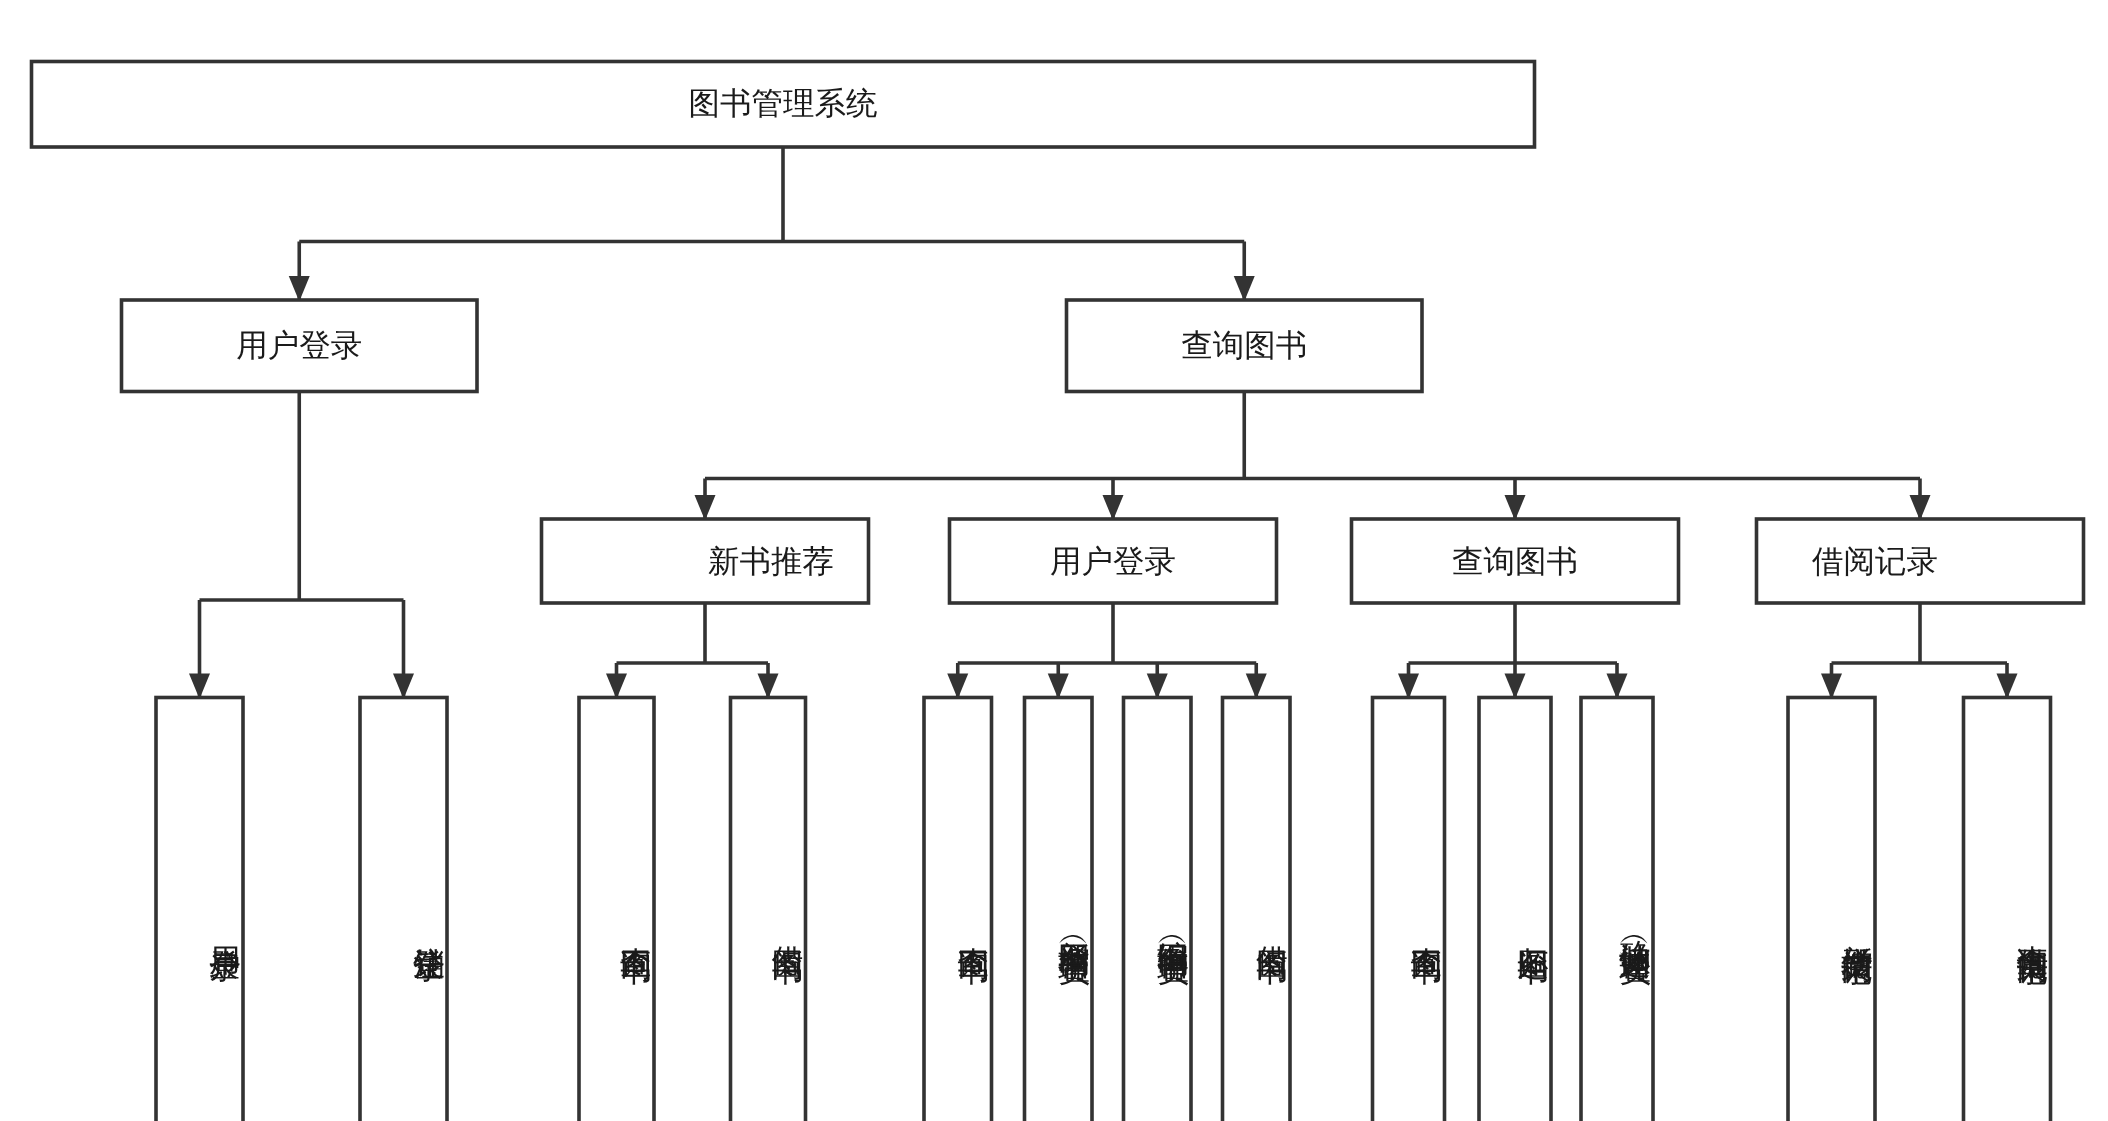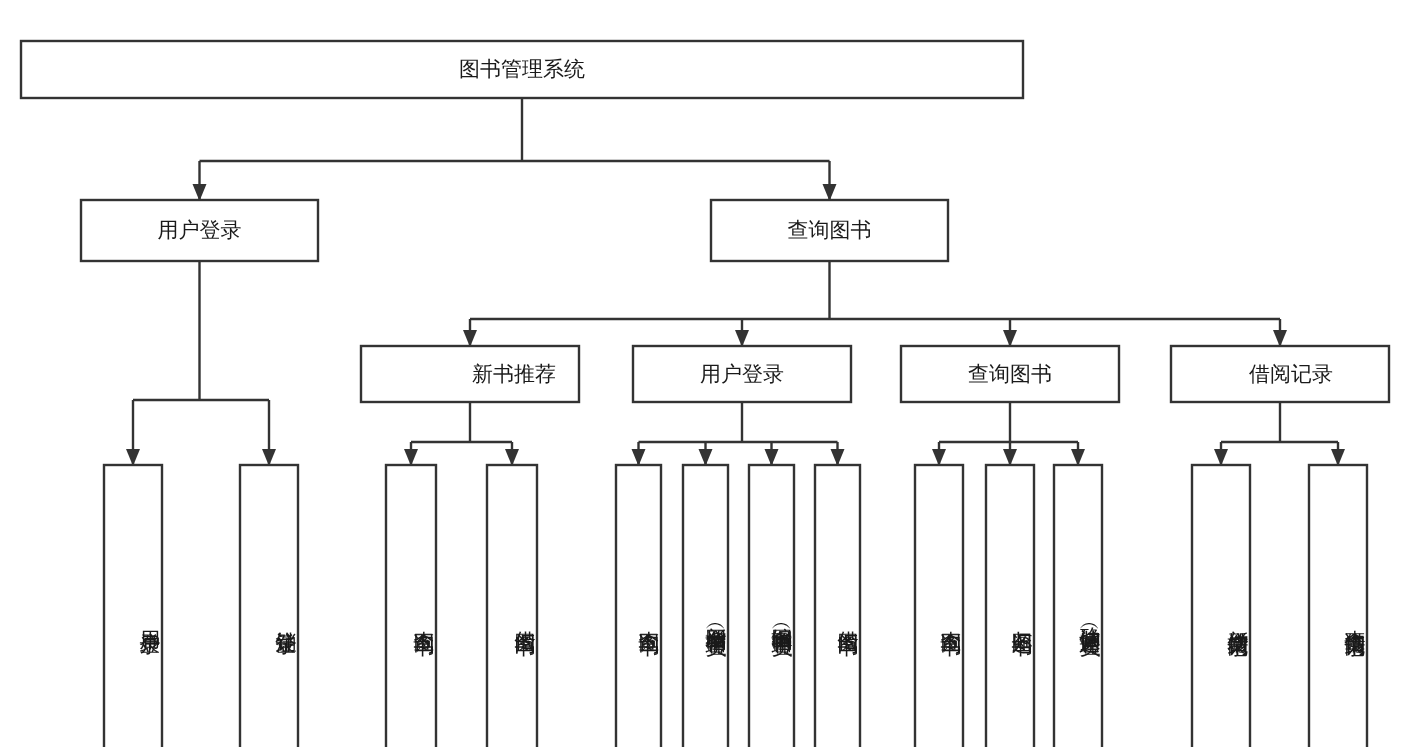--- a/index.html
+++ b/index.html
@@ -156,21 +156,21 @@
         <rect x="1309" y="436" width="58" height="298" class="node-rect"></rect>
       </g>
   </svg>
   <div id="labels-layer">
       <div class="node-label horiz" style="left: 21px; top: 12px; width: 1002px; height: 57px;">图书管理系统</div>
       <div class="node-label horiz" style="left: 81px; top: 171px; width: 237px; height: 61px;">用户登录</div>
       <div class="node-label horiz" style="left: 711px; top: 171px; width: 237px; height: 61px;">查询图书</div>
       <div class="node-label horiz" style="left: 361px; top: 317px; width: 218px; height: 56px; padding-left: 44px;">新书推荐</div>
       <div class="node-label horiz" style="left: 633px; top: 317px; width: 218px; height: 56px;">用户登录</div>
       <div class="node-label horiz" style="left: 901px; top: 317px; width: 218px; height: 56px;">查询图书</div>
-      <div class="node-label horiz" style="left: 1182px; top: 317px; width: 218px; height: 56px;">借阅记录</div>
+      <div class="node-label horiz" style="left: 1141px; top: 317px; width: 218px; height: 56px;">借阅记录</div>
       <div class="node-label vert" style="left: 104px; top: 436px; width: 58px; height: 298px;">用户登录</div>
       <div class="node-label vert" style="left: 240px; top: 436px; width: 58px; height: 298px;">注销登录</div>
       <div class="node-label vert" style="left: 386px; top: 436px; width: 50px; height: 298px;">查询图书</div>
       <div class="node-label vert" style="left: 487px; top: 436px; width: 50px; height: 298px;">借阅图书</div>
       <div class="node-label vert" style="left: 616px; top: 436px; width: 45px; height: 298px;">查询图书</div>
       <div class="node-label vert" style="left: 683px; top: 436px; width: 45px; height: 298px;">新增图书（管理员）</div>
       <div class="node-label vert" style="left: 749px; top: 436px; width: 45px; height: 298px;">编辑图书（管理员）</div>
       <div class="node-label vert" style="left: 815px; top: 436px; width: 45px; height: 298px;">借阅图书</div>
       <div class="node-label vert" style="left: 915px; top: 436px; width: 48px; height: 298px;">查询图书</div>
       <div class="node-label vert" style="left: 986px; top: 436px; width: 48px; height: 298px;">归还图书</div>

